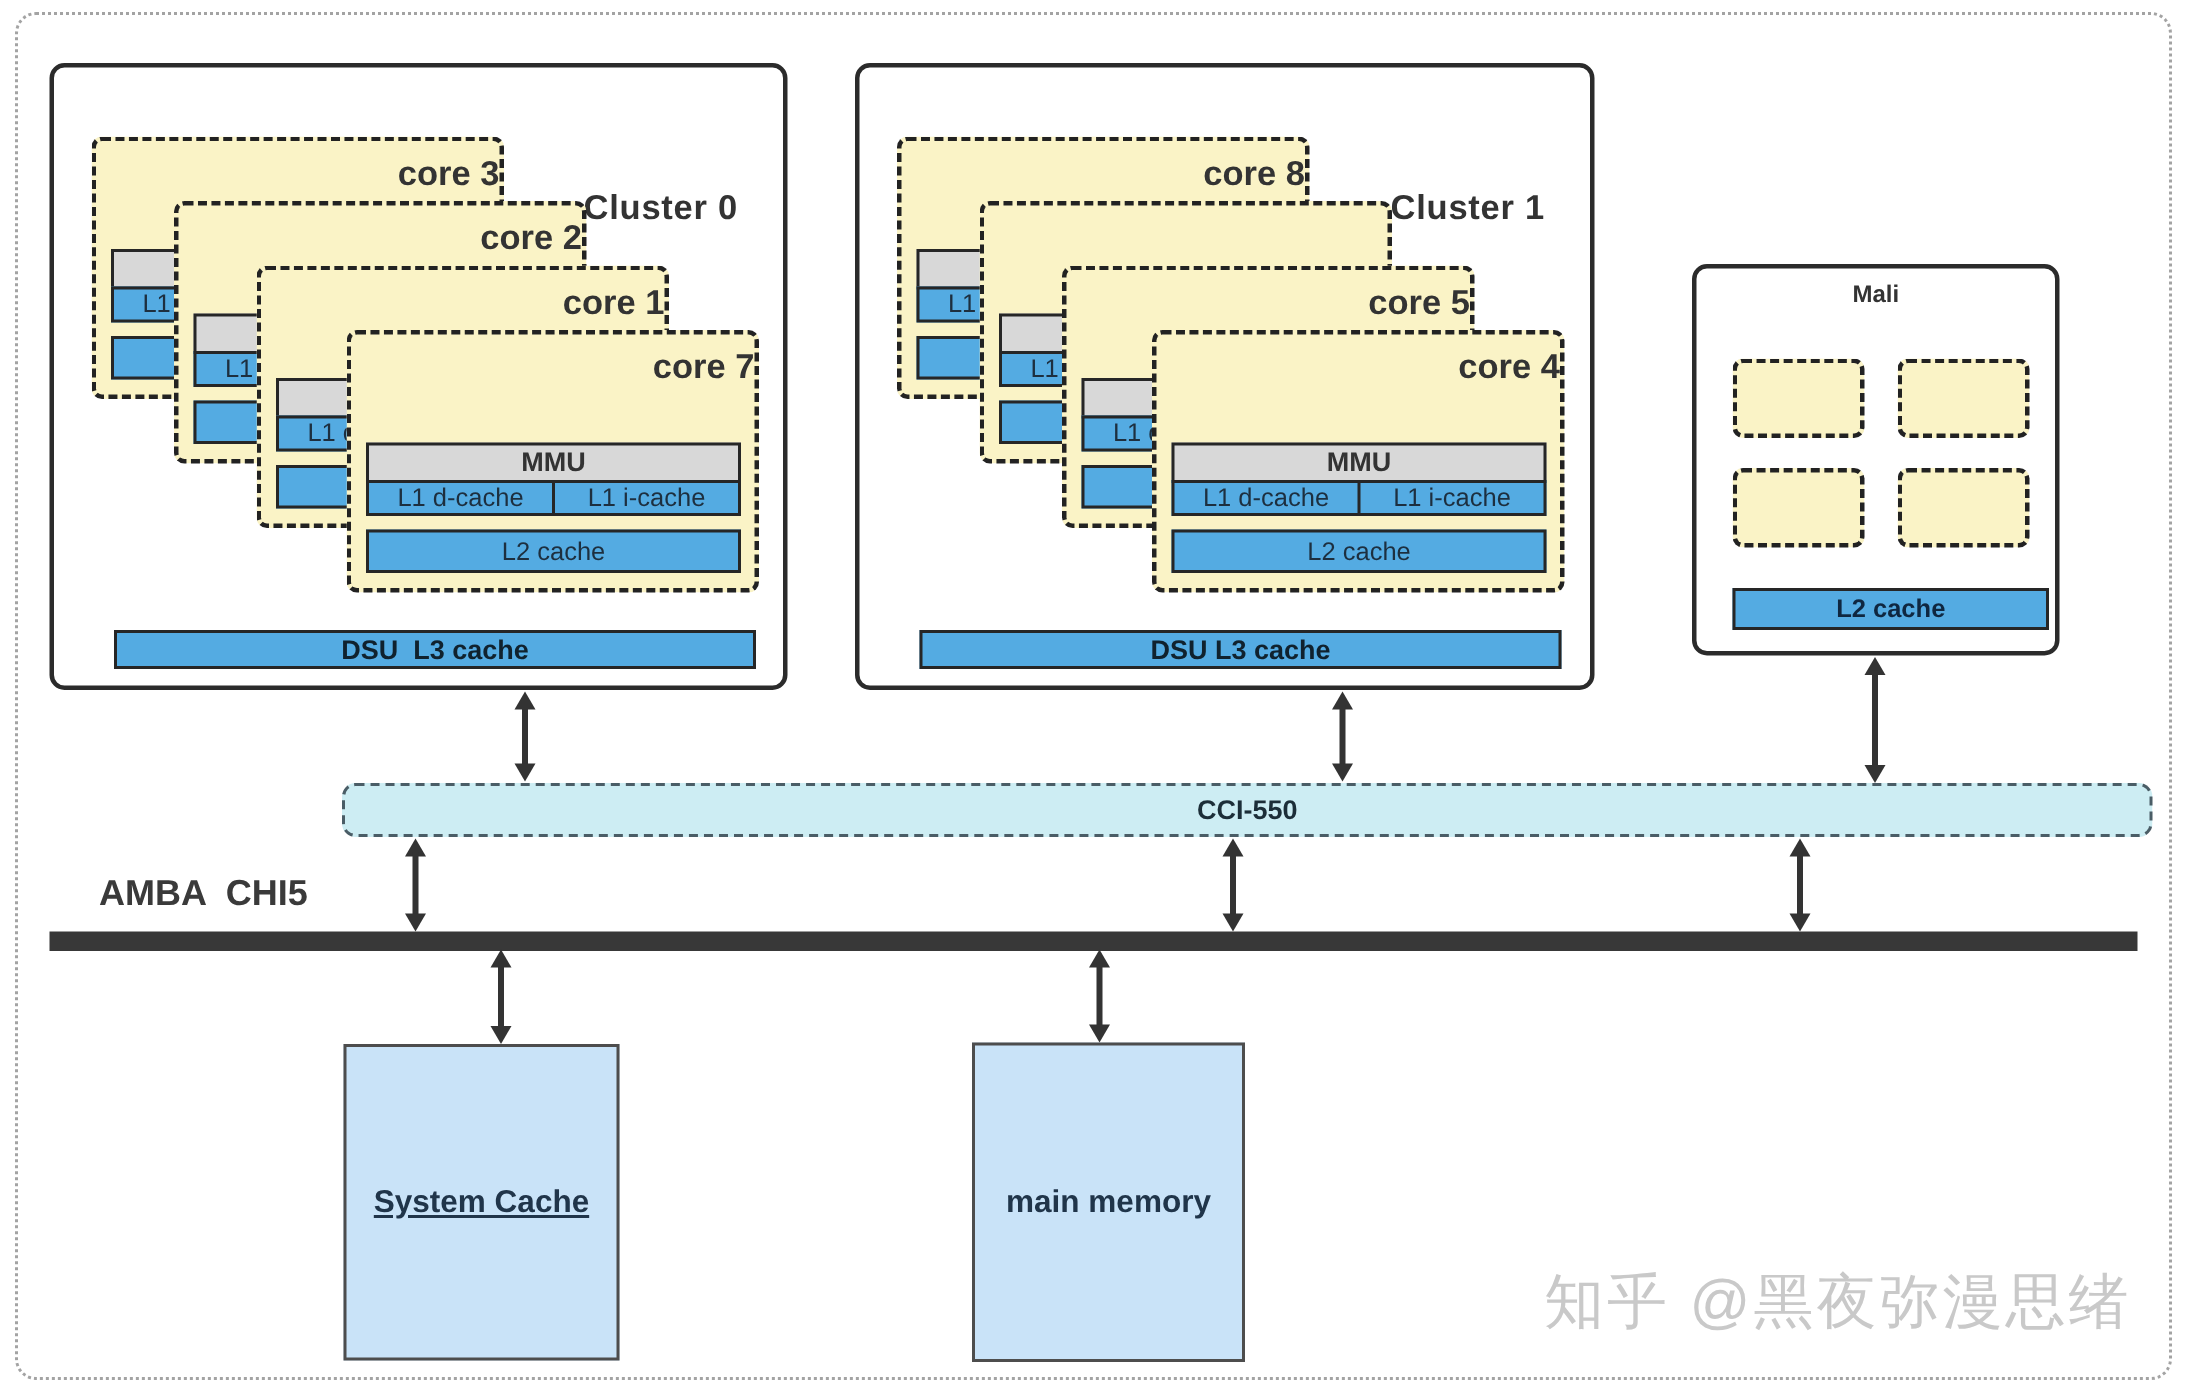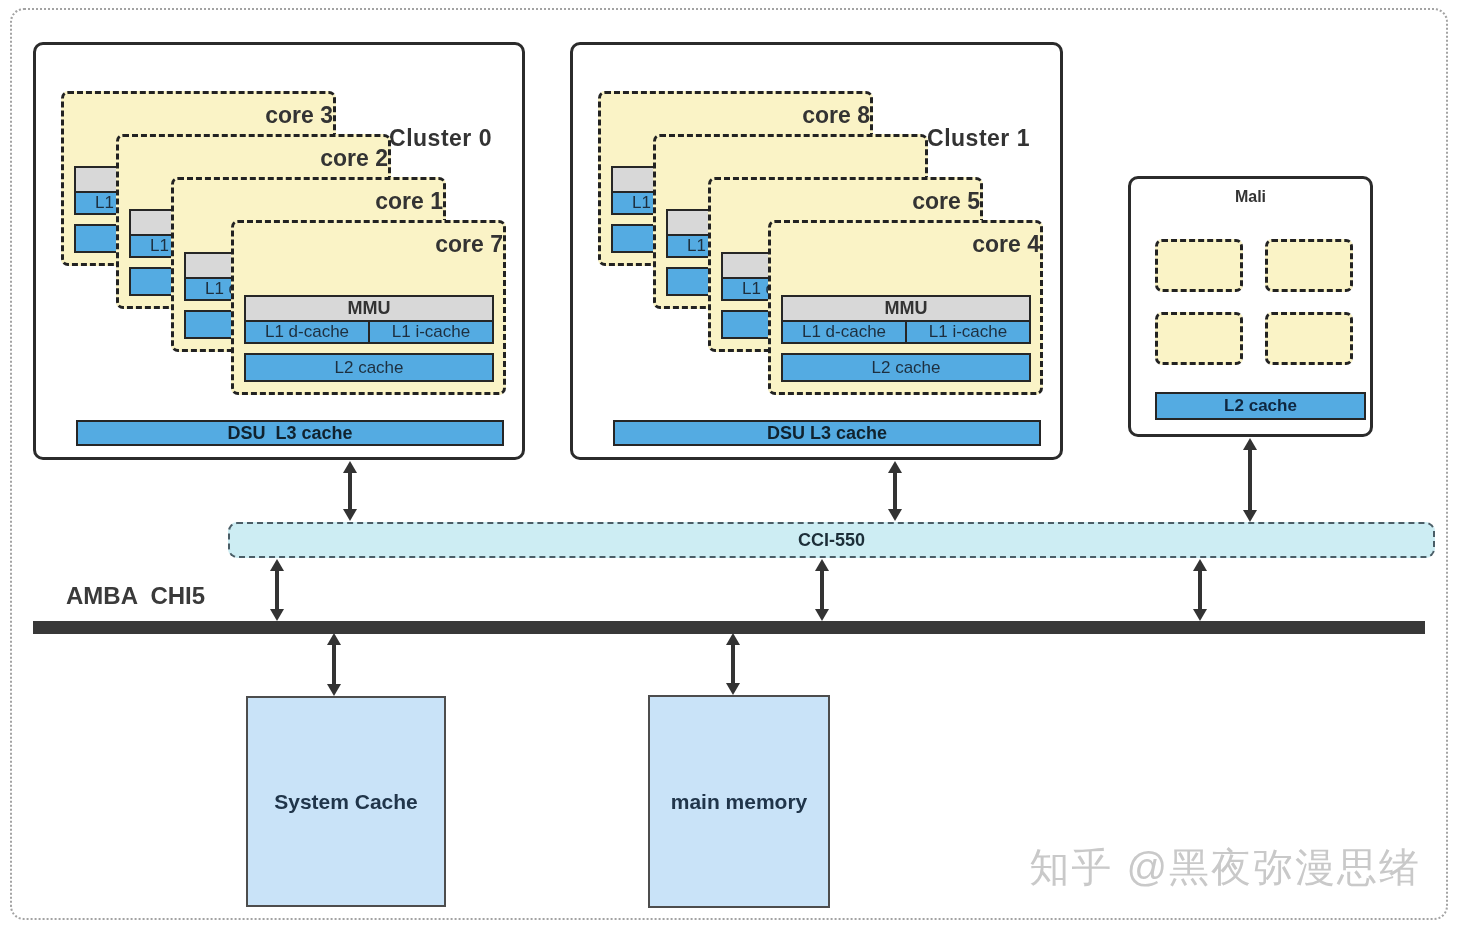--- a/index.html
+++ b/index.html
@@ -51,21 +51,21 @@
     background:#cdedf3; border:2px dashed #4a5d66; border-radius:9px; text-align:center;
     font-size:18px; font-weight:bold; color:#1c2e38; line-height:32px; }
   .amba-label { position:absolute; left:42px; top:582px; font-size:24px; font-weight:bold;
     color:#3a3a3a; white-space:pre;margin-left:24px; }
   .bus { position:absolute; left:33px; top:621px; width:1392px; height:13px; background:#383838; }
 
   
   .membox { position:absolute; background:#c9e3f8; border:2px solid #4d4d4d;
     display:flex; align-items:center; justify-content:center; font-size:21px;
     font-weight:bold; color:#20354a; }
-  .system-cache { left:246px; top:696px; width:200px; height:211px; }
+  .system-cache { left:229px; top:696px; width:184px; height:211px;text-decoration:underline; }
   .main-memory { left:648px; top:695px; width:182px; height:213px; }
 
   
   .arrow { position:absolute; width:16px; }
   .arrow .shaft { position:absolute; left:50%; top:9px; bottom:9px; width:4px;
     transform:translateX(-50%); background:#333; }
   .arrow::before { content:""; position:absolute; top:0; left:1px; width:0; height:0;
     border-left:7px solid transparent; border-right:7px solid transparent;
     border-bottom:12px solid #333; }
   .arrow::after { content:""; position:absolute; bottom:0; left:1px; width:0; height:0;

